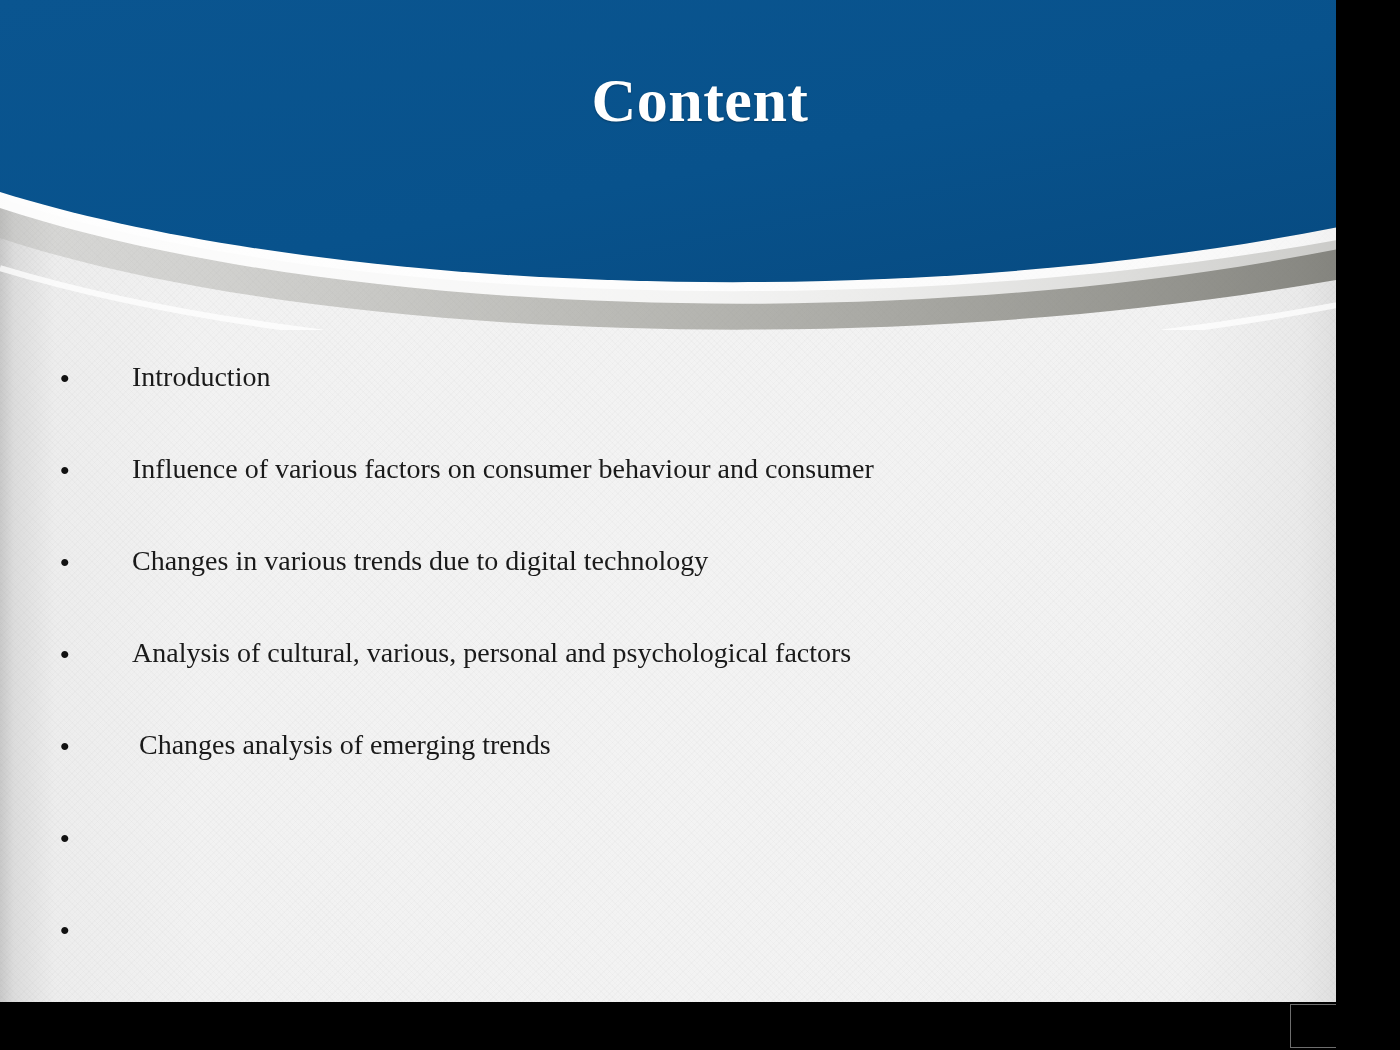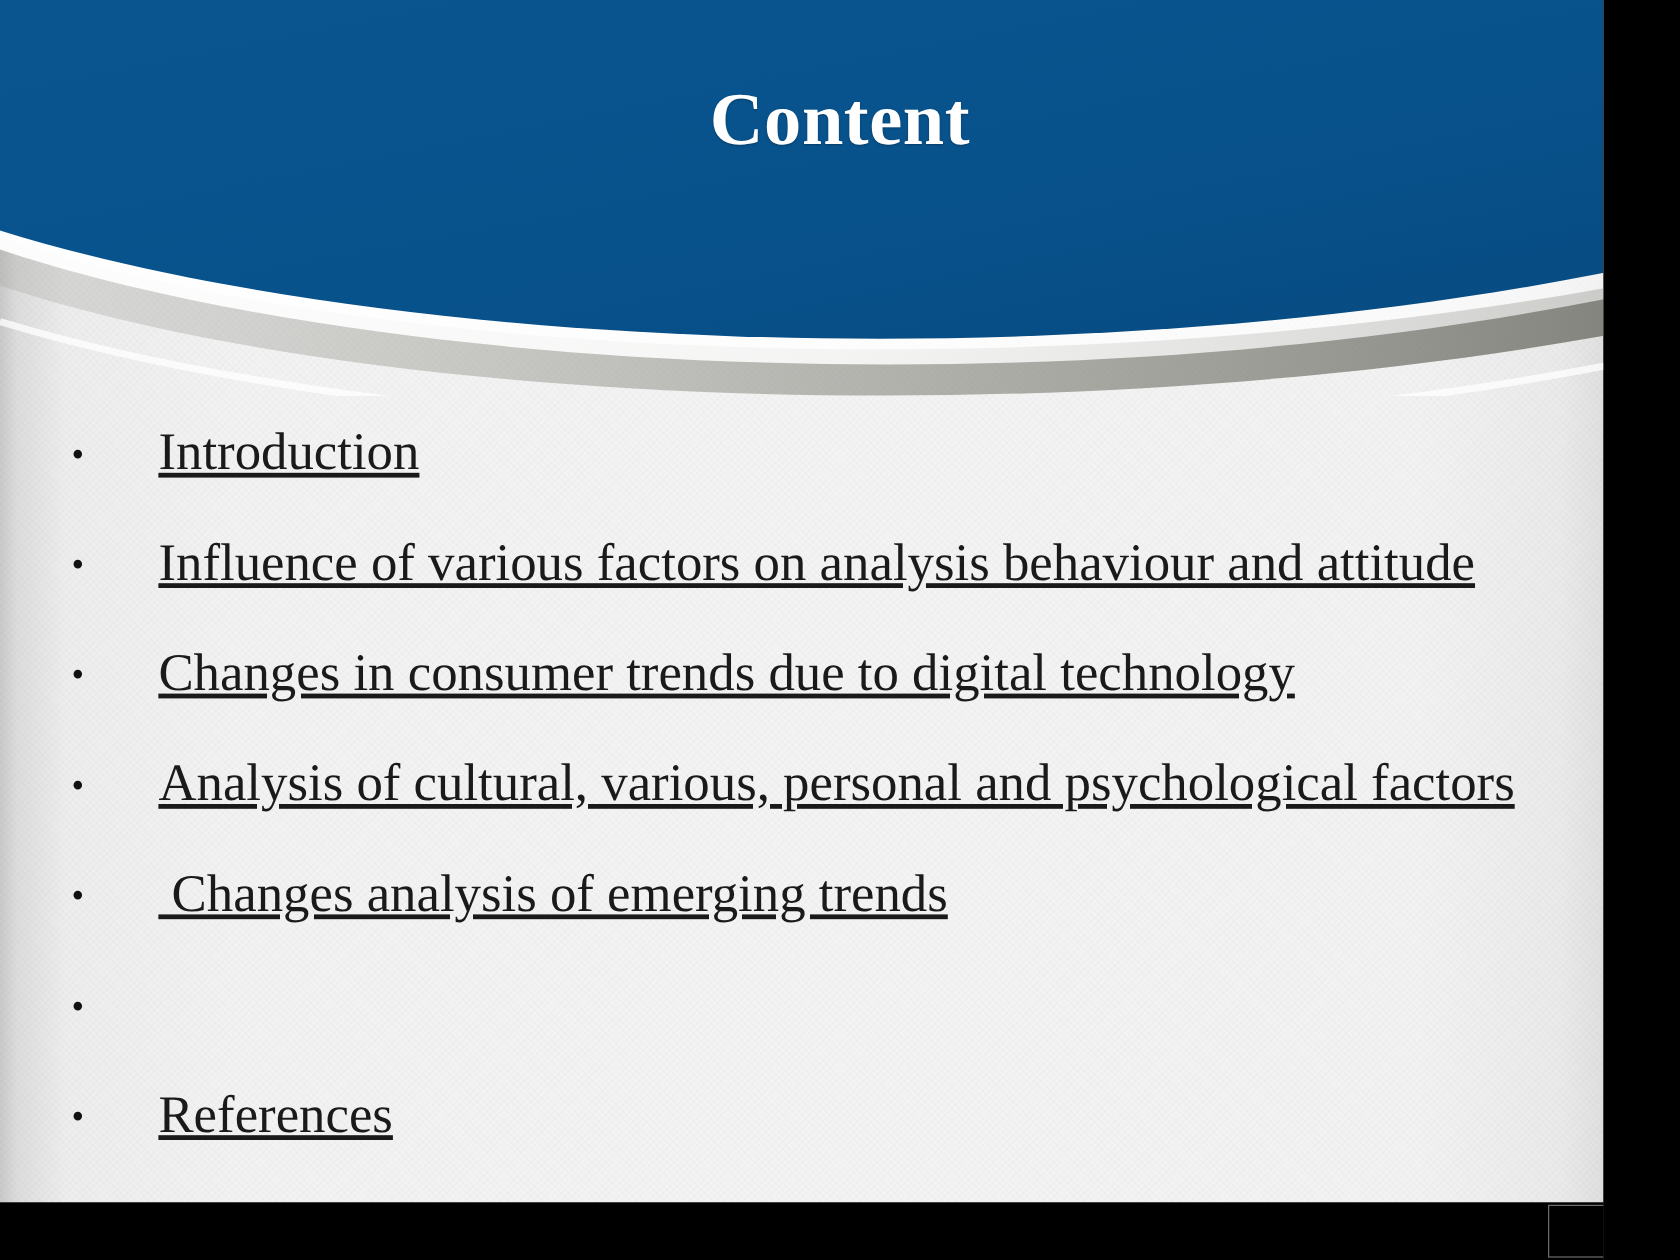--- a/index.html
+++ b/index.html
@@ -87,24 +87,23 @@
     font-size: 30px;
     line-height: 46px;
     padding-top: 4px;
     font-family: "Liberation Serif", "DejaVu Serif", serif;
   }
   .bullet-text {
     flex: 1 1 auto;
     padding-left: 62px;
     color: #1a1a1a;
     font-family: "Liberation Serif", "DejaVu Serif", serif;
-    font-size: 44px;
+    font-size: 28px;
     line-height: 50px;
     white-space: pre;
-    text-decoration: underline;
   }
 
   
   .bottom-band {
     position: absolute;
     left: 0;
     top: 1002px;
     width: 1400px;
     height: 48px;
     background: #000000;
@@ -159,39 +158,38 @@
     <div class="header-title">Content</div>
   </div>
 
   <ul class="content-list">
     <li class="bullet-row">
       <span class="bullet-mark">•</span>
       <span class="bullet-text">Introduction</span>
     </li>
     <li class="bullet-row">
       <span class="bullet-mark">•</span>
-      <span class="bullet-text">Influence of various factors on analysis behaviour and attitude</span>
+      <span class="bullet-text">Influence of various factors on consumer behaviour and consumer</span>
     </li>
     <li class="bullet-row">
       <span class="bullet-mark">•</span>
-      <span class="bullet-text">Changes in consumer trends due to digital technology</span>
+      <span class="bullet-text">Changes in various trends due to digital technology</span>
     </li>
     <li class="bullet-row">
       <span class="bullet-mark">•</span>
       <span class="bullet-text">Analysis of cultural, various, personal and psychological factors</span>
     </li>
     <li class="bullet-row">
       <span class="bullet-mark">•</span>
       <span class="bullet-text"> Changes analysis of emerging trends</span>
     </li>
     <li class="bullet-row">
       <span class="bullet-mark">•</span>
     </li>
     <li class="bullet-row">
       <span class="bullet-mark">•</span>
-      <span class="bullet-text">References</span>
     </li>
   </ul>
 
   <div class="bottom-band"></div>
   <div class="bottom-box"></div>
 
 </div>
 
 </body></html>

